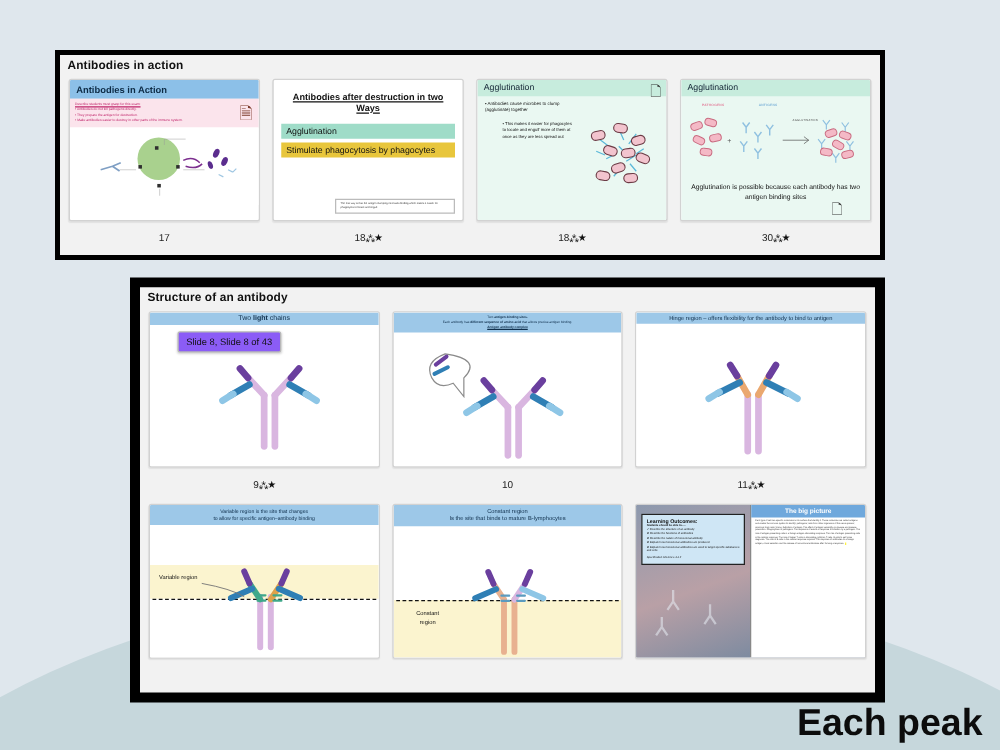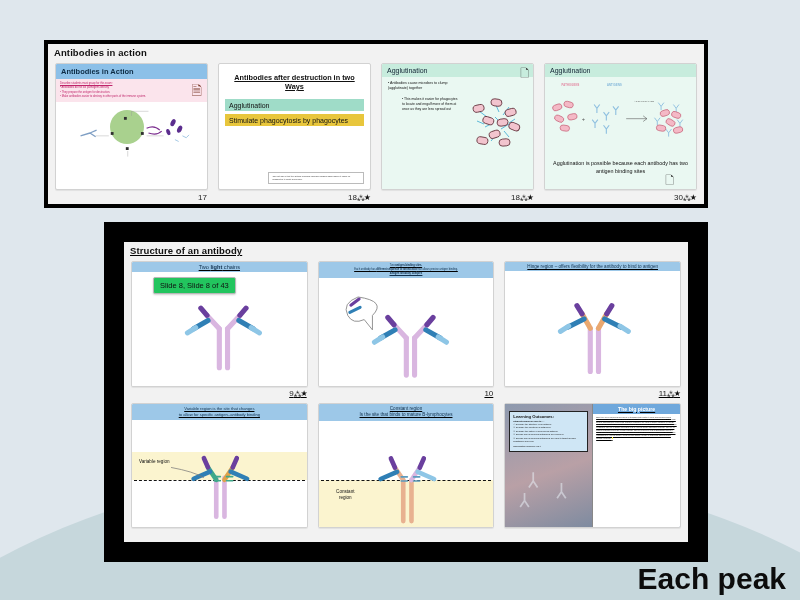--- a/index.html
+++ b/index.html
@@ -13,30 +13,30 @@
        border-radius:50%;background:#cbdade;opacity:.55;}
 
   
   .panel{position:absolute;background:#000;box-sizing:border-box;}
   .panel-inner{background:#f2f2f2;width:100%;height:100%;box-sizing:border-box;
        display:flex;flex-direction:column;}
   .panel-title{font-size:9.5px;font-weight:bold;color:#111;padding:3px 0 3px 6px;
        background:#f2f2f2;letter-spacing:.1px;}
 
   #panel-top{left:44px;top:40px;width:664px;height:168px;padding:4px;}
-  #panel-bottom{left:104px;top:222px;width:604px;height:340px;padding:20px;text-decoration:underline;}
+  #panel-bottom{left:104px;top:222px;width:604px;height:340px;padding:8px;}
 
   .grid{flex:1;display:grid;}
   #panel-top .grid{grid-template-columns:repeat(4,1fr);padding:0 2px;}
   #panel-bottom .grid{grid-template-columns:repeat(3,1fr);grid-template-rows:1fr 1fr;padding:0 2px;}
 
   .cell{display:flex;flex-direction:column;padding:2px 5px 0 5px;box-sizing:border-box;}
   .thumb{flex:1;background:#fff;border:1px solid #d2d2d2;border-radius:2px;
        position:relative;overflow:hidden;box-shadow:0 1px 1px rgba(0,0,0,.07);}
-  .cellfoot{height:14px;display:flex;align-items:center;justify-content:flex-end;
+  .cellfoot{height:27px;display:flex;align-items:center;justify-content:center;
        font-size:8px;color:#222;padding:0 1px;}
   .star{font-size:8px;letter-spacing:-1px;color:#111;}
   .star .rays{font-size:7px;}
 
   
   .s17 .hdr{background:#8cc0e8;font-size:7.5px;font-weight:bold;color:#0d2b45;
        padding:3px 5px;}
   .s17 .pink{background:#fbe4ec;padding:3px 4px;position:relative;}
   .s17 .pinktxt{color:#c0246a;font-size:2.7px;line-height:1.6;}
   .s17 .doc{position:absolute;right:5px;top:2px;font-size:13px;color:#7c3a2a;}
@@ -77,21 +77,21 @@
   .ab .stage{flex:1;position:relative;}
   .h9{font-size:5.6px;}
   .h10{font-size:2.6px;line-height:1.5;}
   .h11{font-size:4.6px;}
   .h12{font-size:4.1px;line-height:1.5;}
   .h13{font-size:4.6px;line-height:1.5;}
   .bold{font-weight:bold;}
   .ul{text-decoration:underline;}
 
   
-  .tooltip{position:absolute;left:12%;top:12%;background:#22c55e;border:1px solid #b8b8b8;
+  .tooltip{position:absolute;left:12%;top:12%;background:#8b5cf6;border:1px solid #b8b8b8;
        font-size:7.5px;color:#111;padding:3px 6px;border-radius:2px;
        box-shadow:0 1px 2px rgba(0,0,0,.18);white-space:nowrap;z-index:9;}
 
   .yellowzone{position:absolute;left:0;right:0;background:#fbf4cf;}
   .dashline{position:absolute;left:2px;right:2px;border-top:1.6px dashed #111;}
   .zlabel{position:absolute;font-size:4.6px;color:#111;line-height:1.4;}
 
   
   .s14{height:100%;display:flex;background:#6f7f96;}
   .s14 .left{width:50%;position:relative;background:linear-gradient(160deg,#8d99ae 0%,#b9a0a6 55%,#7e8ba0 100%);}

